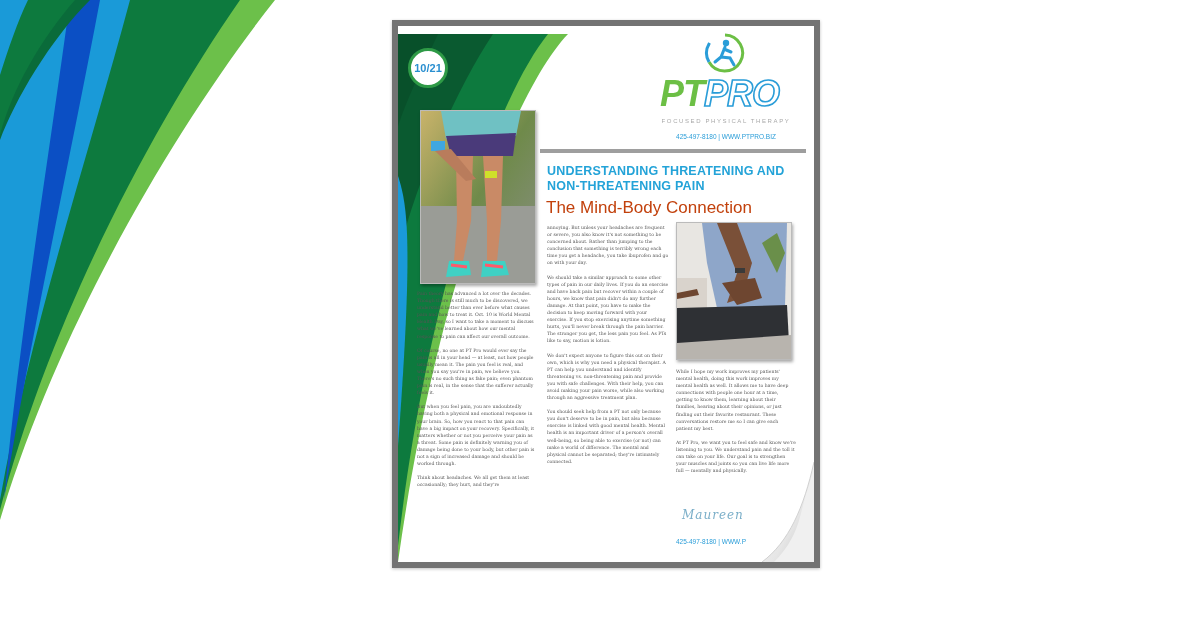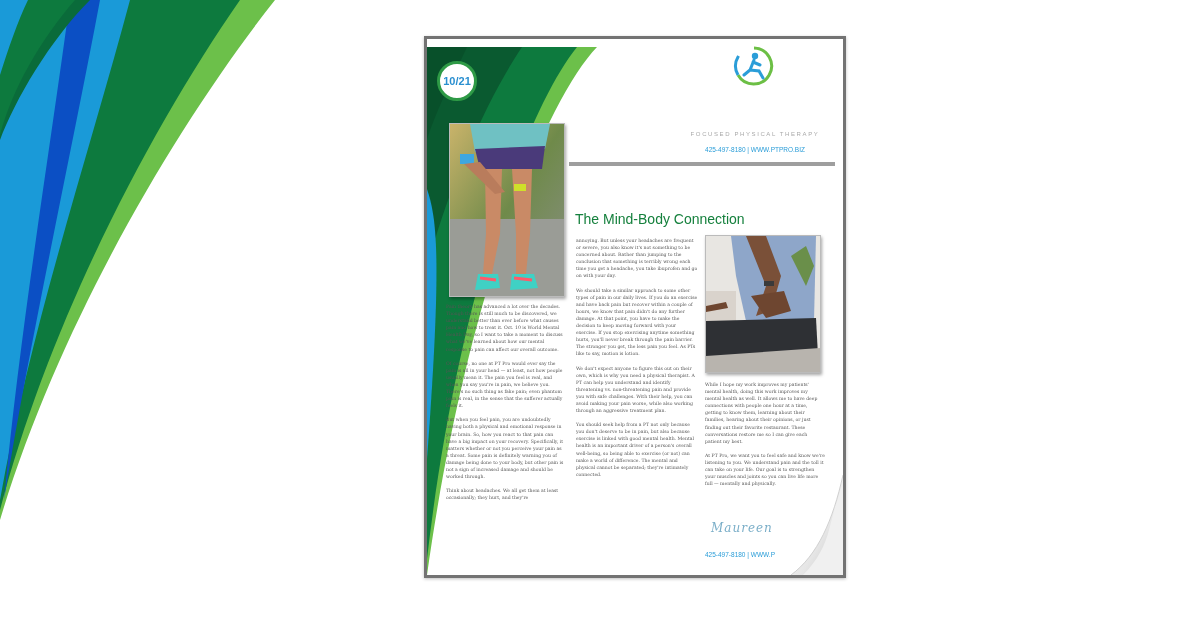--- a/index.html
+++ b/index.html
@@ -1,31 +1,31 @@
 <!DOCTYPE html>
 <html><head>
 <meta charset="utf-8">
 <style>
   html,body{margin:0;padding:0;}
   body{width:1200px;height:630px;position:relative;overflow:hidden;background:#ffffff;font-family:"DejaVu Serif",serif;}
   .bg-swoosh{position:absolute;left:0;top:0;width:300px;height:520px;}
-  .page{position:absolute;left:392px;top:36px;width:416px;height:536px;background:#fff;border:3px solid #737373;box-shadow:0 1px 3px rgba(0,0,0,.25);overflow:hidden;margin-left:32px;}
+  .page{position:absolute;left:392px;top:20px;width:416px;height:536px;background:#fff;border:6px solid #737373;box-shadow:0 1px 3px rgba(0,0,0,.25);overflow:hidden;}
   .page-band{position:absolute;left:0;top:0;width:180px;height:536px;}
   .date-badge{position:absolute;left:10px;top:22px;width:40px;height:40px;border-radius:50%;background:#fff;border:3px solid #2e9a46;display:flex;align-items:center;justify-content:center;font-family:"Liberation Sans",sans-serif;font-weight:bold;font-size:11px;color:#2a8fd0;box-sizing:border-box;}
   .photo-left{position:absolute;left:22px;top:84px;width:114px;height:172px;border:1px solid #bbb;box-shadow:1px 2px 3px rgba(0,0,0,.35);overflow:hidden;background:#fff;}
   .photo-right{position:absolute;left:278px;top:196px;width:114px;height:136px;border:1px solid #bbb;box-shadow:1px 2px 3px rgba(0,0,0,.35);overflow:hidden;background:#fff;}
   .logo{position:absolute;left:258px;top:6px;width:140px;height:110px;}
   .logo-word{position:absolute;left:4px;top:44px;font-family:"Liberation Sans",sans-serif;font-weight:bold;font-style:italic;font-size:36px;letter-spacing:-1px;line-height:1;}
   .logo-pt{color:#6cbf45;}
   .logo-pro{color:#fff;-webkit-text-stroke:1.6px #2a9dd8;}
   .logo-tag{position:absolute;left:0;width:140px;top:86px;text-align:center;font-family:"Liberation Sans",sans-serif;font-size:6px;letter-spacing:1.6px;color:#a9a9a9;}
   .logo-contact{position:absolute;left:0;width:140px;top:101px;text-align:center;font-family:"Liberation Sans",sans-serif;font-size:6.5px;color:#2a9dd8;}
   .header-rule{position:absolute;left:142px;top:123px;width:266px;height:4px;background:#9e9e9e;}
   .headline{position:absolute;left:149px;top:138px;width:260px;font-family:"Liberation Sans",sans-serif;font-weight:bold;font-size:12.5px;line-height:15px;color:#23a3d8;letter-spacing:.2px;}
-  .subhead{position:absolute;left:148px;top:172px;font-family:"Liberation Sans",sans-serif;font-size:14px;color:#15803d;}
+  .subhead{position:absolute;left:148px;top:172px;font-family:"Liberation Sans",sans-serif;font-size:17px;color:#c2410c;}
   .col{position:absolute;font-family:"DejaVu Serif",serif;font-size:4.6px;line-height:7.1px;color:#555;}
   .col p{margin:0 0 7px 0;}
   .col1{left:19px;top:264px;width:118px;}
   .col2{left:149px;top:198px;width:122px;}
   .col3{left:278px;top:342px;width:120px;}
   .signature{position:absolute;left:284px;top:482px;font-family:"DejaVu Serif",serif;font-style:italic;font-size:12px;color:#7aaec8;letter-spacing:1px;}
   .footer-contact{position:absolute;left:278px;top:512px;font-family:"Liberation Sans",sans-serif;font-size:6.5px;color:#2a9dd8;}
   .curl{position:absolute;right:0;bottom:0;width:80px;height:100px;}
 </style>
 </head>
@@ -53,20 +53,23 @@
 
   <div class="date-badge">10/21</div>
 
   <div class="logo">
     <svg style="position:absolute;left:48px;top:0;width:42px;height:42px;" viewBox="0 0 42 42">
       <path d="M21,3 A18,18 0 1,1 5,30" fill="none" stroke="#6cbf45" stroke-width="3"></path>
       <path d="M5,30 A18,18 0 0,1 21,3" fill="none" stroke="#2a9dd8" stroke-width="3" stroke-dasharray="20 60"></path>
       <circle cx="22" cy="11" r="3.2" fill="#2a9dd8"></circle>
       <path d="M21,15 L17,25 L11,30 M17,25 L26,26 L30,33 M20,17 L27,20" fill="none" stroke="#2a9dd8" stroke-width="3" stroke-linecap="round"></path>
     </svg>
+    <div class="logo-word">
+      <span class="logo-pt">PT</span><span class="logo-pro">PRO</span>
+    </div>
     <div class="logo-tag">FOCUSED PHYSICAL THERAPY</div>
     <div class="logo-contact">425-497-8180 | WWW.PTPRO.BIZ</div>
   </div>
 
   <div class="header-rule"></div>
 
   <div class="photo-left">
     <svg width="114" height="172" viewBox="0 0 114 172" preserveAspectRatio="none">
       <defs>
         <linearGradient id="bgL" x1="0" y1="0" x2="1" y2="1">
@@ -83,20 +86,21 @@
       <path d="M62,45 L82,45 L80,110 L76,150 L66,150 L66,110 Z" fill="#c98a66"></path>
       <rect x="10" y="30" width="14" height="10" fill="#3fa7e0"></rect>
       <rect x="64" y="60" width="12" height="7" fill="#cfe02a"></rect>
       <path d="M14,40 L45,70 L55,68 L30,38 Z" fill="#b97c5c"></path>
       <path d="M28,150 L48,150 L50,164 L25,166 Z" fill="#3fd1c4"></path>
       <path d="M62,150 L84,150 L88,164 L60,166 Z" fill="#3fd1c4"></path>
       <path d="M30,154 L46,156 M64,154 L82,156" stroke="#ff5a6a" stroke-width="3"></path>
     </svg>
   </div>
 
+  <div class="headline">UNDERSTANDING THREATENING AND NON-THREATENING PAIN</div>
   <div class="subhead">The Mind-Body Connection</div>
 
   <div class="photo-right">
     <svg width="114" height="136" viewBox="0 0 114 136" preserveAspectRatio="none">
       <rect width="114" height="136" fill="#e8e6e2"></rect>
       <rect x="0" y="55" width="30" height="30" fill="#d9d3cc"></rect>
       <path d="M25,0 L110,0 L108,85 L40,85 L30,40 Z" fill="#8ea6c9"></path>
       <path d="M85,20 L100,10 L108,30 L100,50 Z" fill="#6a8f4a"></path>
       <path d="M40,0 L60,0 L75,40 L65,75 L50,80 L60,50 Z" fill="#7a5038"></path>
       <path d="M45,60 L78,55 L85,75 L60,82 Z" fill="#6e4630"></path>

